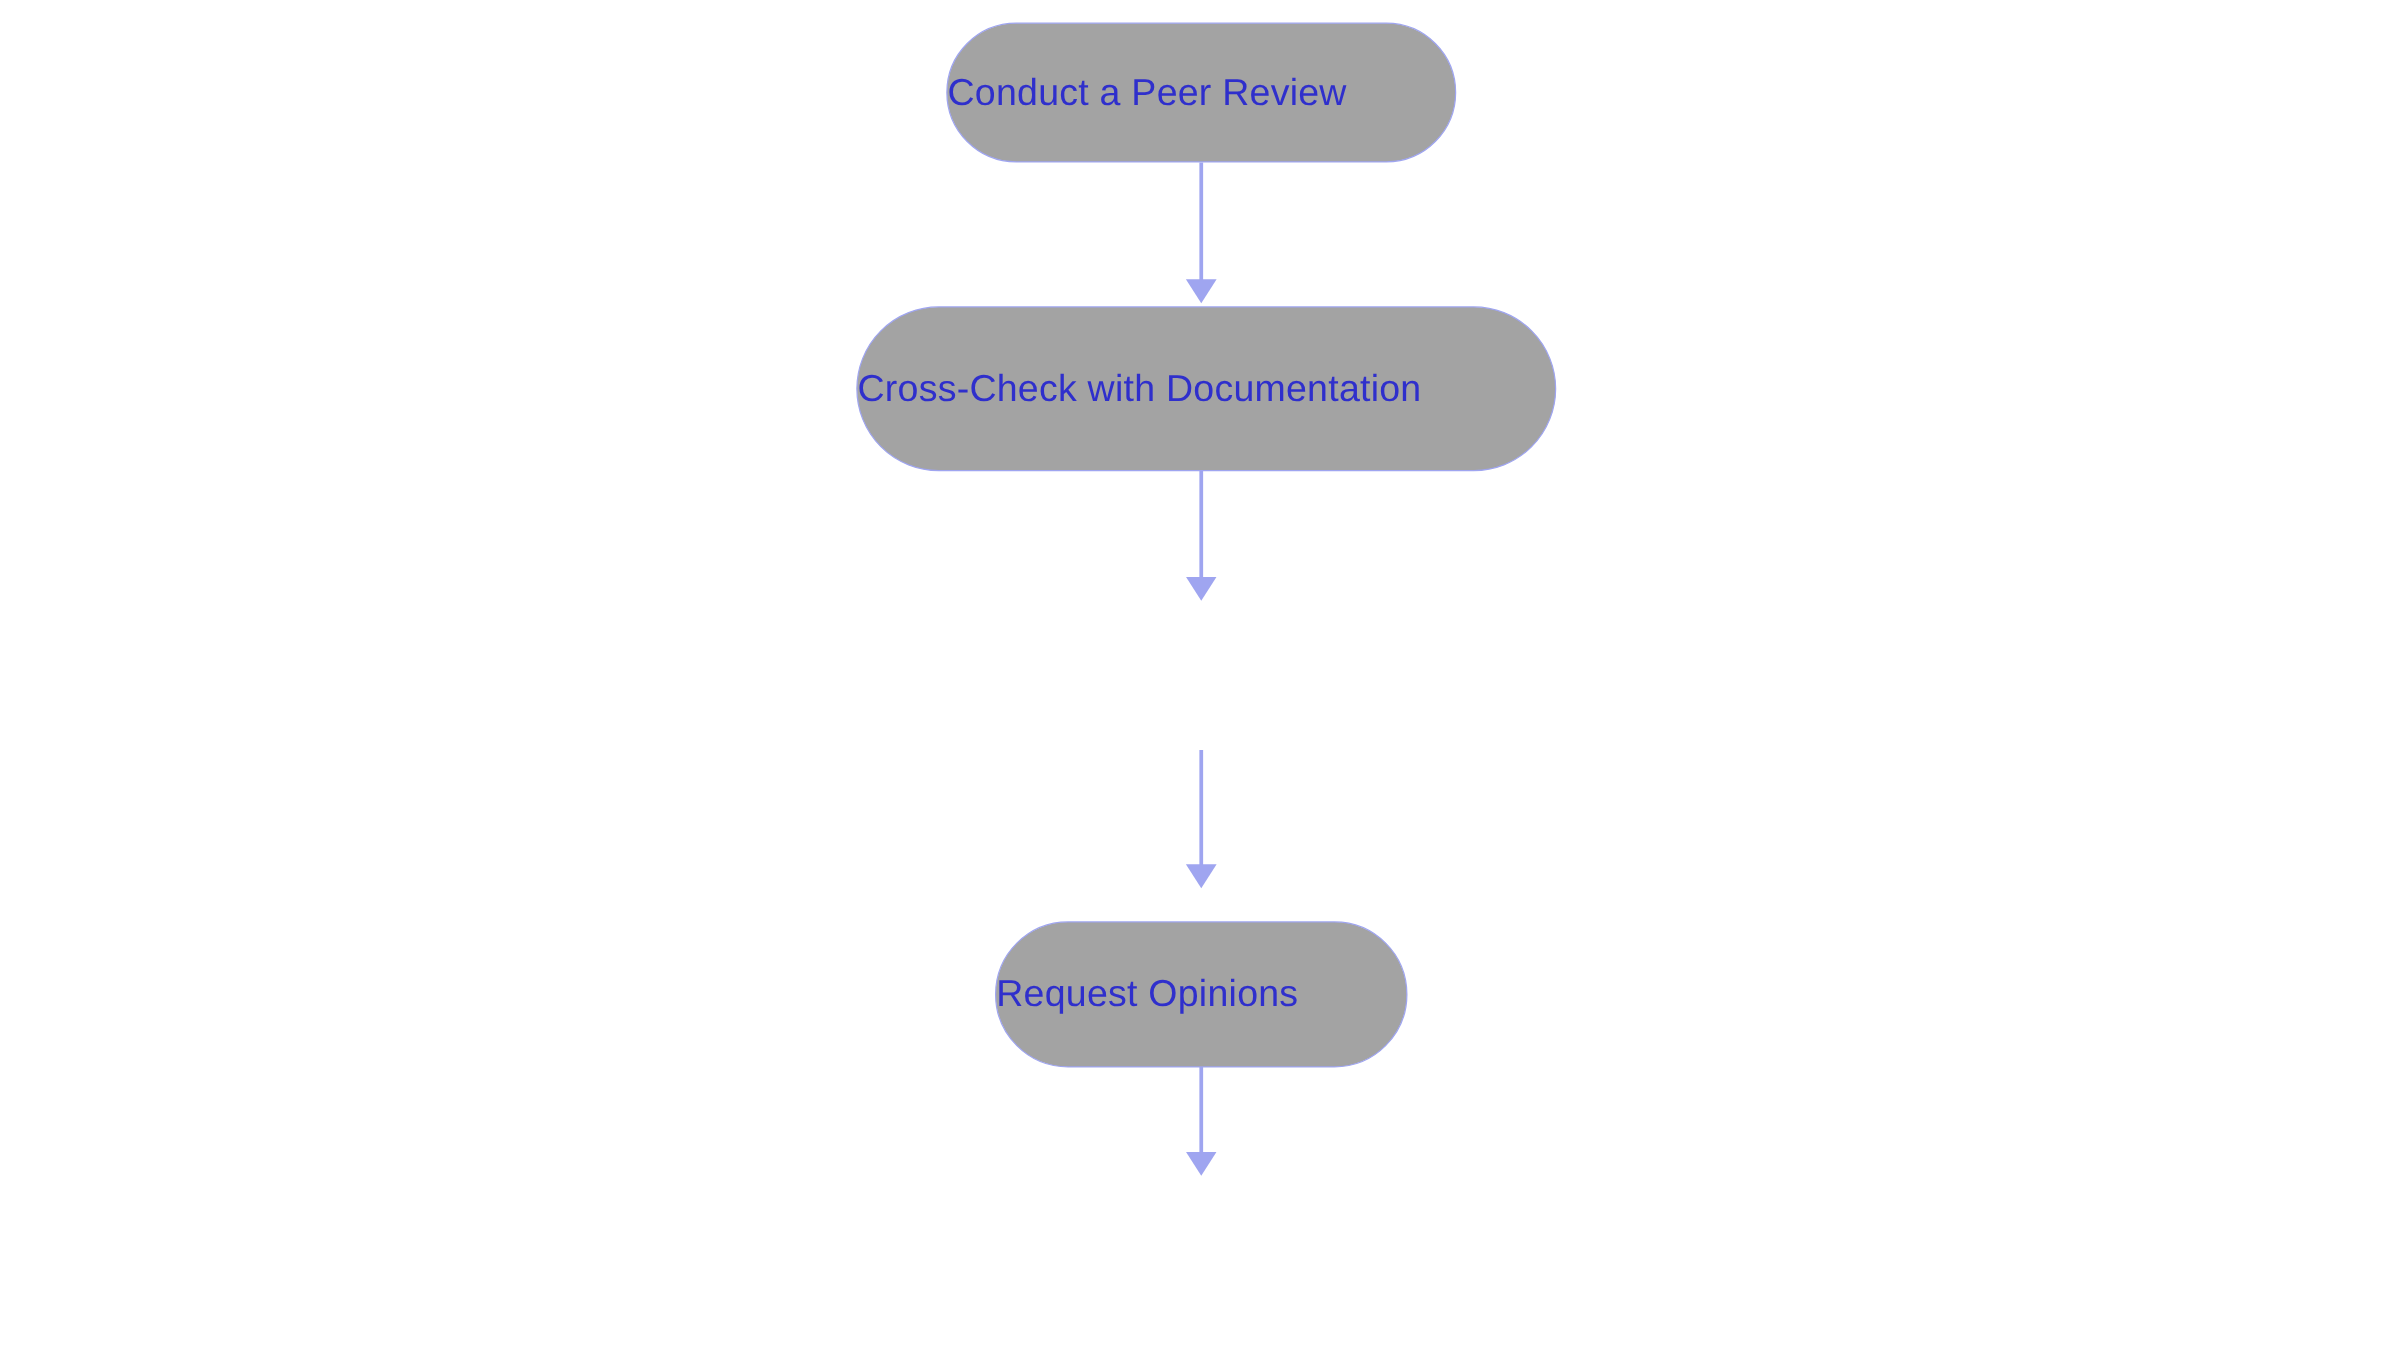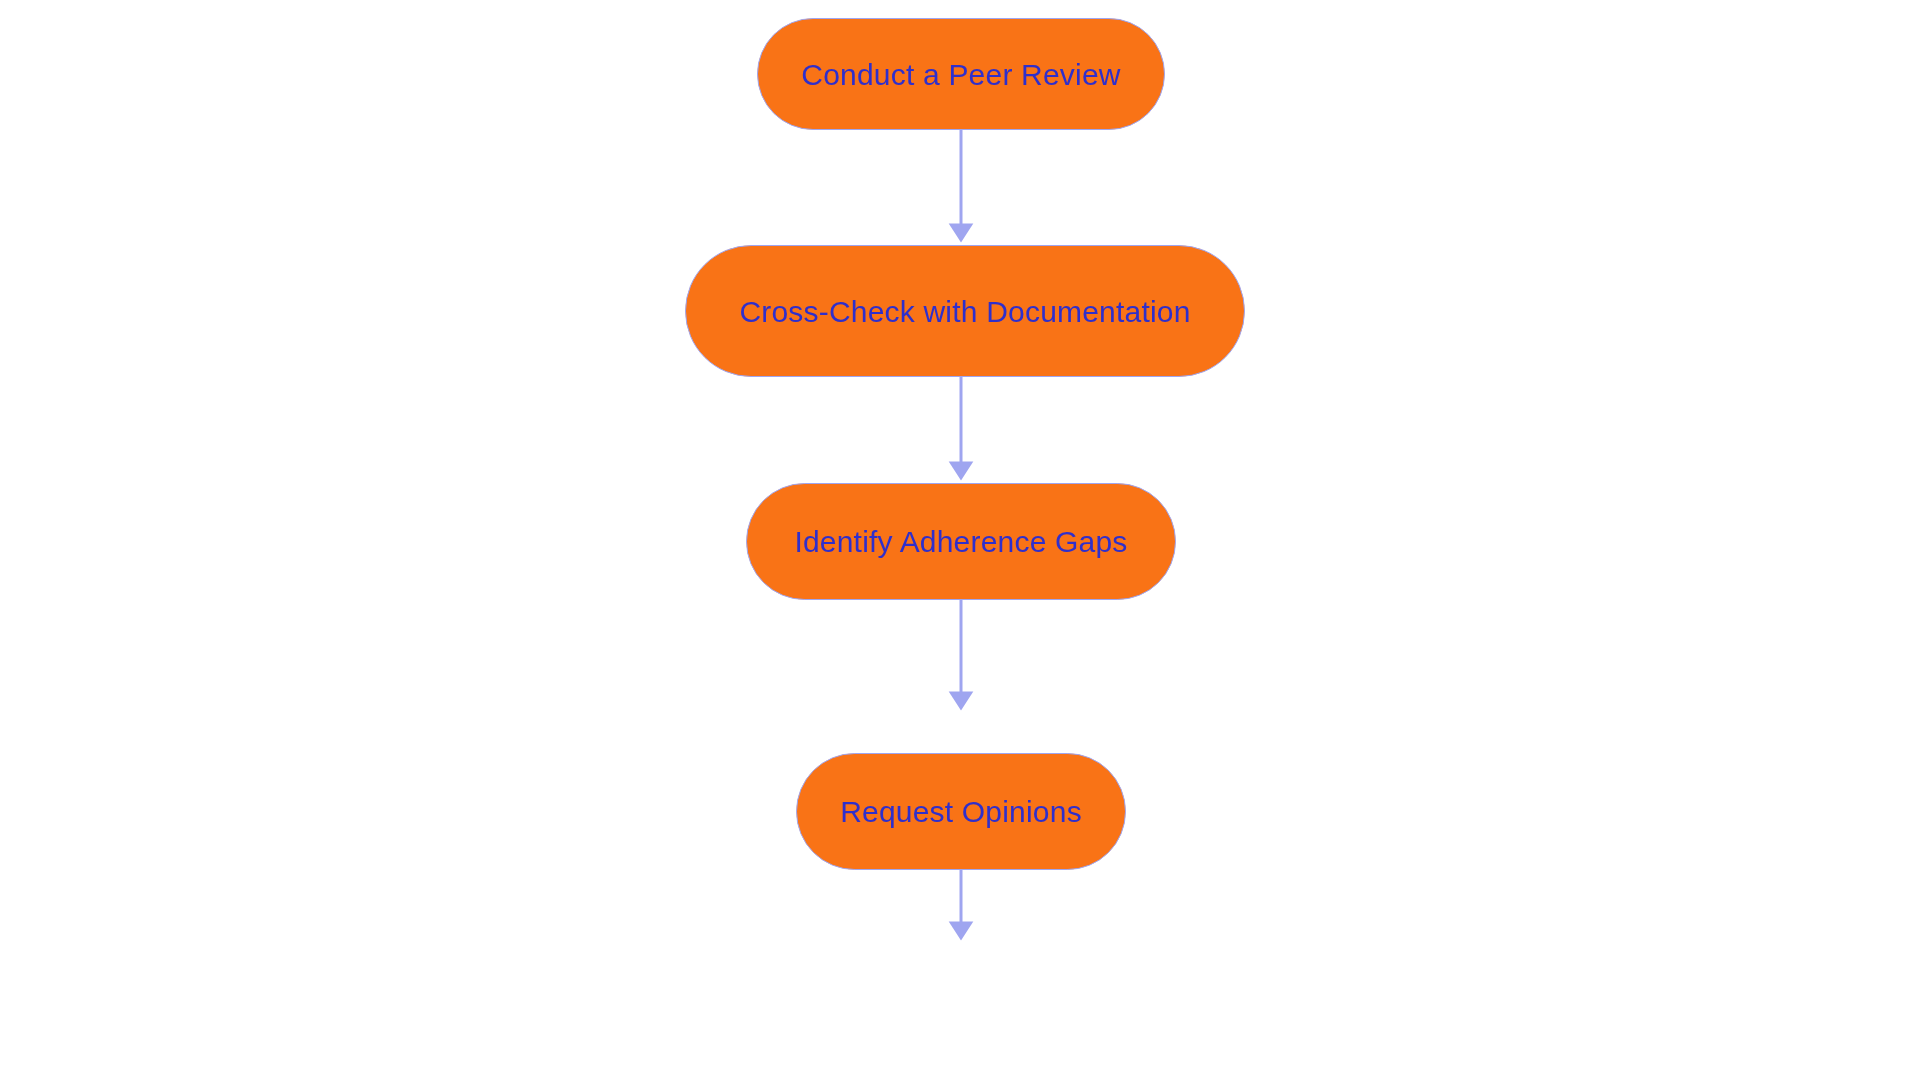--- a/index.html
+++ b/index.html
@@ -30,42 +30,41 @@
   .node-layer {
     position: absolute;
     top: 0;
     left: 0;
     width: 1920px;
     height: 1083px;
   }
   .flow-node {
     position: absolute;
     box-sizing: border-box;
-    background: #f97316;
+    background: #a3a3a3;
     border: 1.6px solid #9fa5f0;
     border-radius: 999px;
     display: flex;
     align-items: center;
-    justify-content: center;
     text-align: center;
   }
   .flow-node-label {
     color: #2f2fcc;
     font-family: "Liberation Sans", sans-serif;
     font-size: 30px;
     font-weight: 400;
     letter-spacing: 0.2px;
     line-height: 1.1;
     white-space: nowrap;
   }
   
   #node-0 { left: 757px;  top: 18px;  width: 408px; height: 112px; }
   #node-1 { left: 685px;  top: 245px; width: 560px; height: 132px; }
   #node-2 { left: 746px;  top: 483px; width: 430px; height: 117px; }
-  #node-3 { left: 796px;  top: 753px; width: 330px; height: 117px; }
+  #node-3 { left: 796px;  top: 737px; width: 330px; height: 117px; }
   #node-4 { left: 786px;  top: 943px; width: 348px; height: 129px; }
 </style>
 </head>
 <body>
 
 <div id="flowchart-canvas">
 
   <svg id="flow-svg" viewBox="0 0 1920 1083" xmlns="http://www.w3.org/2000/svg">
     <defs>
       <marker id="arrowhead" markerWidth="9" markerHeight="9" refX="2.2" refY="4.5" orient="auto" markerUnits="strokeWidth">
@@ -85,23 +84,20 @@
   <div class="node-layer">
 
     <div class="flow-node" id="node-0">
       <span class="flow-node-label">Conduct a Peer Review</span>
     </div>
 
     <div class="flow-node" id="node-1">
       <span class="flow-node-label">Cross-Check with Documentation</span>
     </div>
 
-    <div class="flow-node" id="node-2">
-      <span class="flow-node-label">Identify Adherence Gaps</span>
-    </div>
 
     <div class="flow-node" id="node-3">
       <span class="flow-node-label">Request Opinions</span>
     </div>
 
 
   </div>
 </div>
 
 </body></html>

